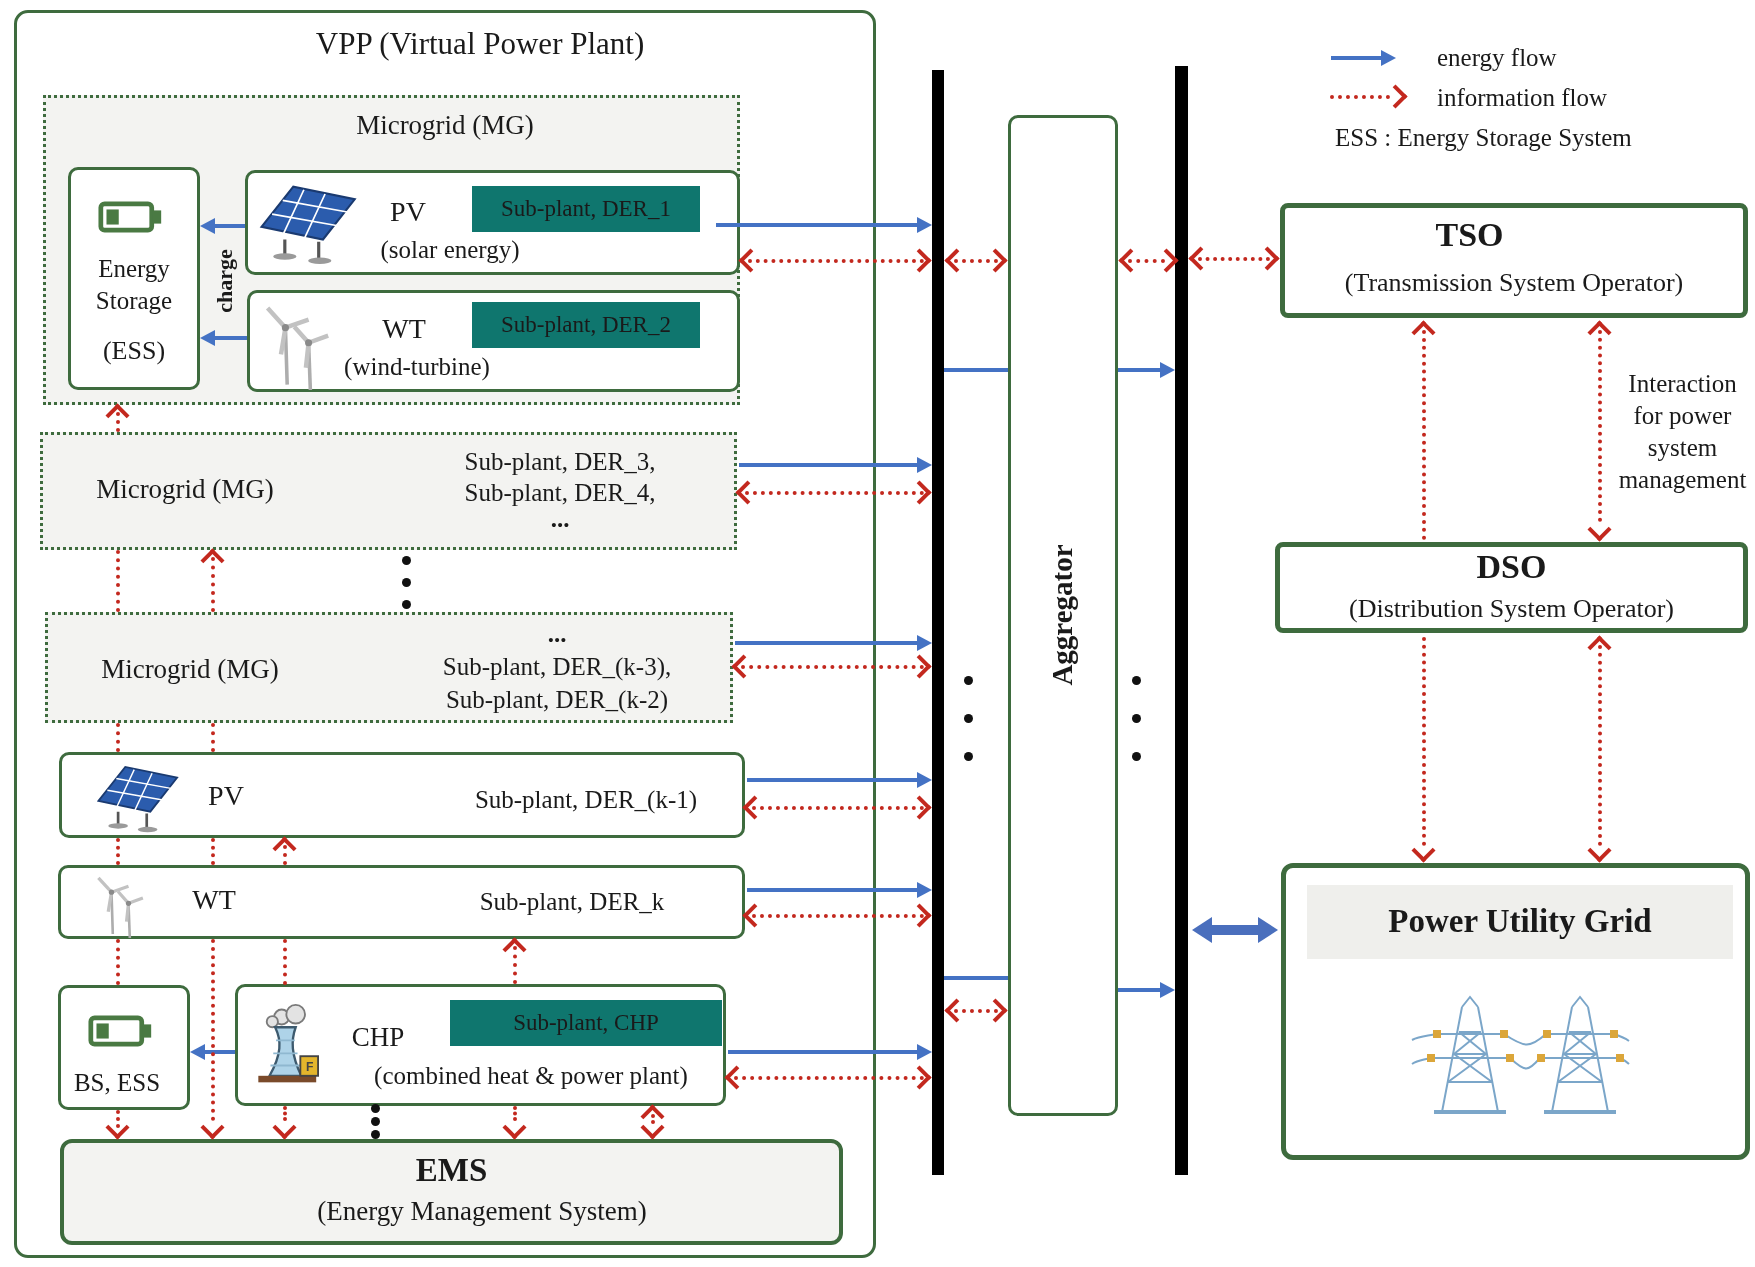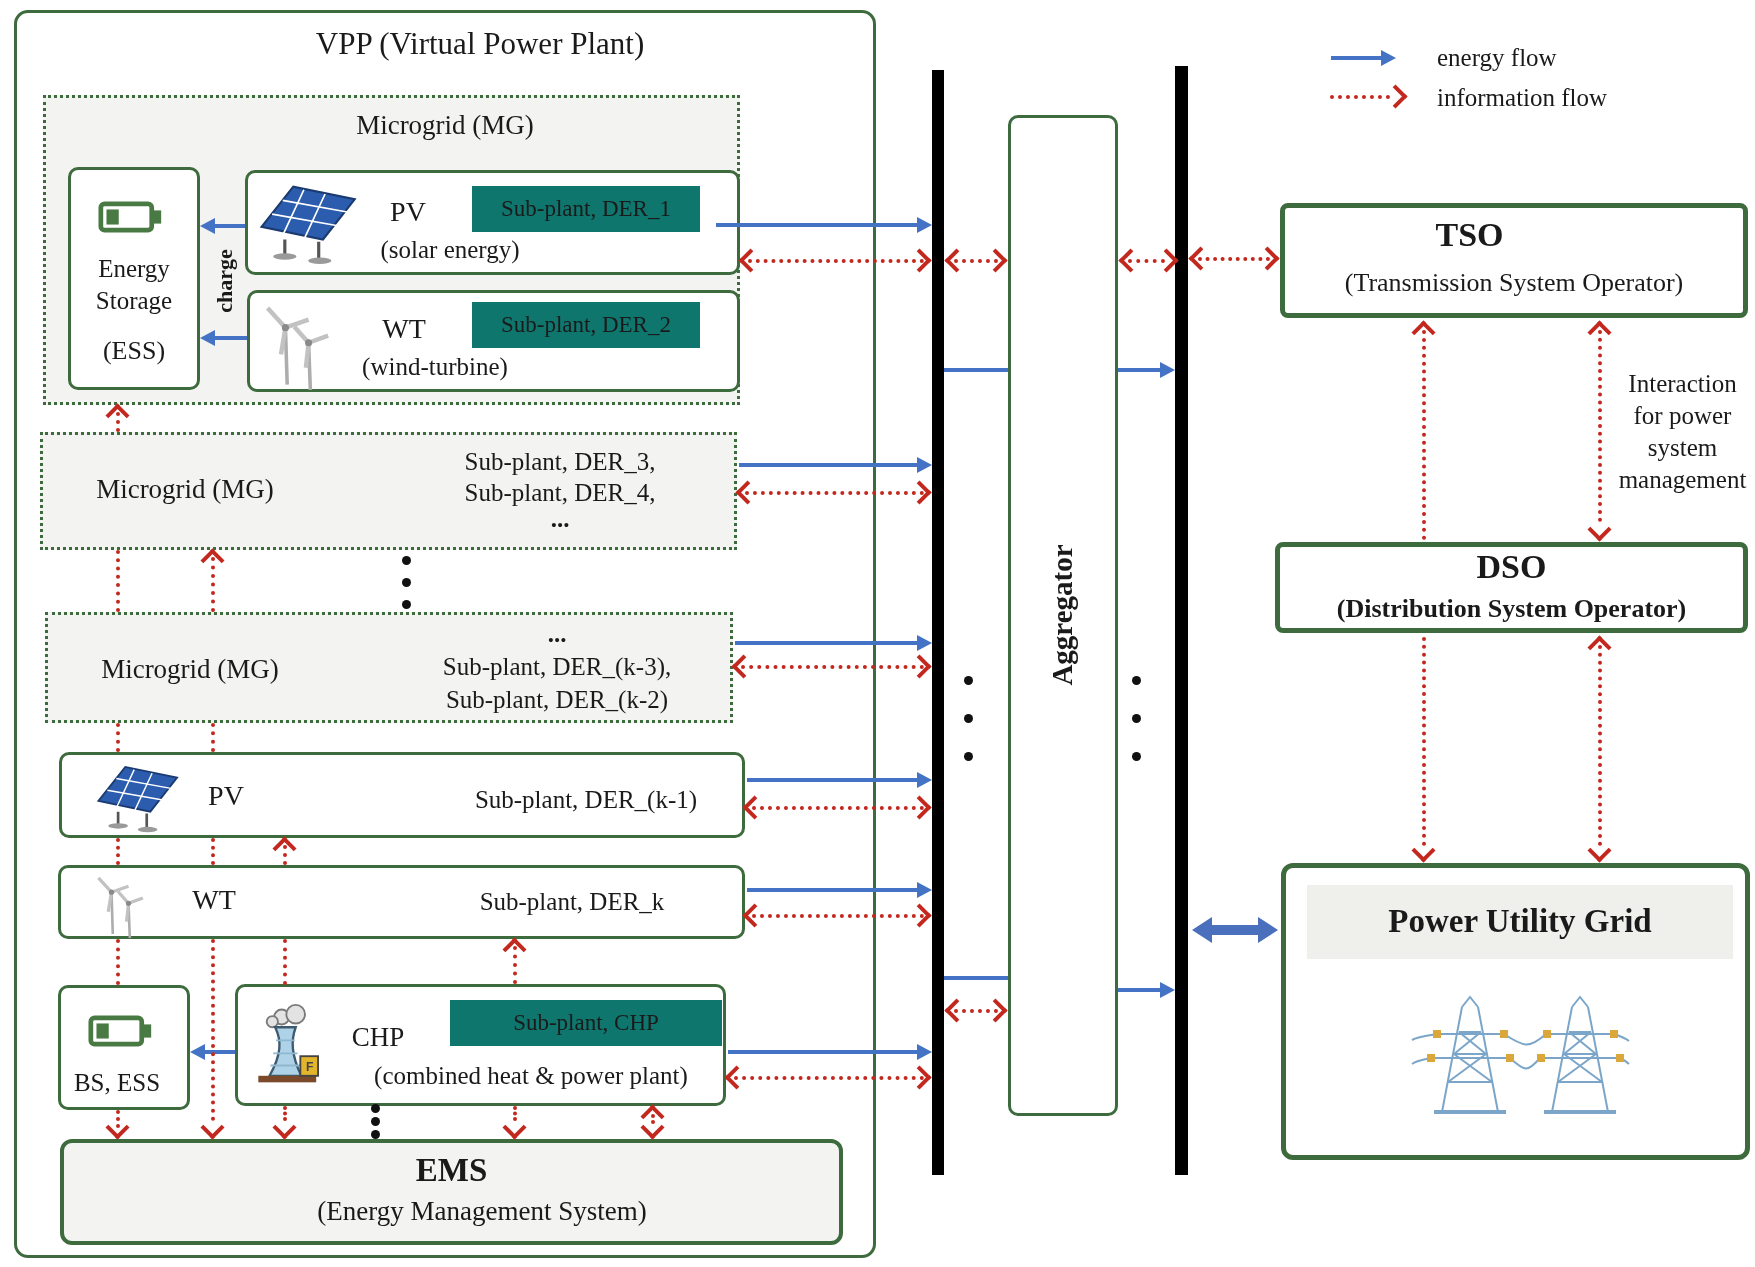--- a/index.html
+++ b/index.html
@@ -65,21 +65,21 @@
   <div class="box" style="left:247px;top:290px;width:493px;height:102px;"></div>
   <svg class="abs" style="left:252px;top:292px;" width="90" height="98" viewBox="0 0 90 110">
     <path d="M32,40 L34,104" stroke="#adadad" stroke-width="4"></path>
     <path d="M32,40 L12,18 M32,40 L58,31 M32,40 L27,70" stroke="#c2c2c2" stroke-width="5"></path>
     <circle cx="32" cy="40" r="4" fill="#8a8a8a"></circle>
     <path d="M58,57 L60,110" stroke="#adadad" stroke-width="4"></path>
     <path d="M58,57 L42,39 M58,57 L80,49 M58,57 L55,85" stroke="#c2c2c2" stroke-width="5"></path>
     <circle cx="58" cy="57" r="4" fill="#8a8a8a"></circle>
   </svg>
   <div class="t" style="left:374px;top:313px;width:60px;font-size:28px;">WT</div>
-  <div class="t" style="left:330px;top:353px;width:210px;font-size:25px;">(wind-turbine)</div>
+  <div class="t" style="left:312px;top:353px;width:210px;font-size:25px;">(wind-turbine)</div>
   <div class="glabel" style="left:472px;top:302px;width:228px;height:46px;">
     <span>Sub-plant, DER_2</span>
   </div>
 
   <div class="bl" style="left:214px;top:224px;width:31px;"></div>
   <div class="tri-l" style="left:200px;top:218px;"></div>
   <div class="bl" style="left:214px;top:336px;width:33px;"></div>
   <div class="tri-l" style="left:200px;top:330px;"></div>
 
   <div class="dbox" style="left:40px;top:432px;width:697px;height:118px;"></div>
@@ -263,39 +263,40 @@
   <div class="rl" style="left:1198px;top:257px;width:72px;"></div>
   <div class="chv chv-l" style="left:1192px;top:250px;"></div>
   <div class="chv chv-r" style="left:1259px;top:250px;"></div>
 
   <div class="bl" style="left:1331px;top:56px;width:51px;"></div>
   <div class="tri-r" style="left:1381px;top:50px;"></div>
   <div class="t" style="left:1437px;top:44px;width:200px;text-align:left;font-size:25px;">energy flow</div>
   <div class="rl" style="left:1330px;top:95px;width:60px;"></div>
   <div class="chv chv-r" style="left:1387px;top:88px;"></div>
   <div class="t" style="left:1437px;top:84px;width:220px;text-align:left;font-size:25px;">information flow</div>
+  <div class="t" style="left:1335px;top:124px;width:330px;text-align:left;font-size:25px;">ESS : Energy Storage System</div>
 
   <div class="box" style="left:1280px;top:203px;width:468px;height:115px;border-width:5px;border-radius:8px;"></div>
   <div class="t" style="left:1280px;top:216px;width:379px;font-size:34px;font-weight:bold;">TSO</div>
   <div class="t" style="left:1280px;top:268px;width:468px;font-size:26px;">(Transmission System Operator)</div>
 
   <div class="chv chv-u" style="left:1415px;top:324px;"></div>
   <div class="rv" style="left:1422px;top:330px;height:210px;"></div>
   <div class="chv chv-u" style="left:1591px;top:324px;"></div>
   <div class="rv" style="left:1598px;top:330px;height:192px;"></div>
   <div class="chv chv-d" style="left:1591px;top:521px;"></div>
 
   <div class="t" style="left:1610px;top:370px;width:145px;font-size:25px;">Interaction</div>
   <div class="t" style="left:1610px;top:402px;width:145px;font-size:25px;">for power</div>
   <div class="t" style="left:1610px;top:434px;width:145px;font-size:25px;">system</div>
   <div class="t" style="left:1610px;top:466px;width:145px;font-size:25px;">management</div>
 
   <div class="box" style="left:1275px;top:542px;width:473px;height:91px;border-width:5px;border-radius:8px;"></div>
   <div class="t" style="left:1275px;top:548px;width:473px;font-size:34px;font-weight:bold;">DSO</div>
-  <div class="t" style="left:1275px;top:594px;width:473px;font-size:26px;font-weight:bold;">(Distribution System Operator)</div>
+  <div class="t" style="left:1275px;top:594px;width:473px;font-size:26px;">(Distribution System Operator)</div>
 
   <div class="rv" style="left:1422px;top:637px;height:209px;"></div>
   <div class="chv chv-d" style="left:1415px;top:842px;"></div>
   <div class="chv chv-u" style="left:1591px;top:639px;"></div>
   <div class="rv" style="left:1598px;top:645px;height:201px;"></div>
   <div class="chv chv-d" style="left:1591px;top:842px;"></div>
 
   <div class="box" style="left:1281px;top:863px;width:469px;height:297px;border-width:5px;border-radius:12px;"></div>
   <div class="abs" style="left:1307px;top:885px;width:426px;height:74px;background:#efefec;"></div>
   <div class="t" style="left:1307px;top:903px;width:426px;font-size:33px;font-weight:bold;">Power Utility Grid</div>

